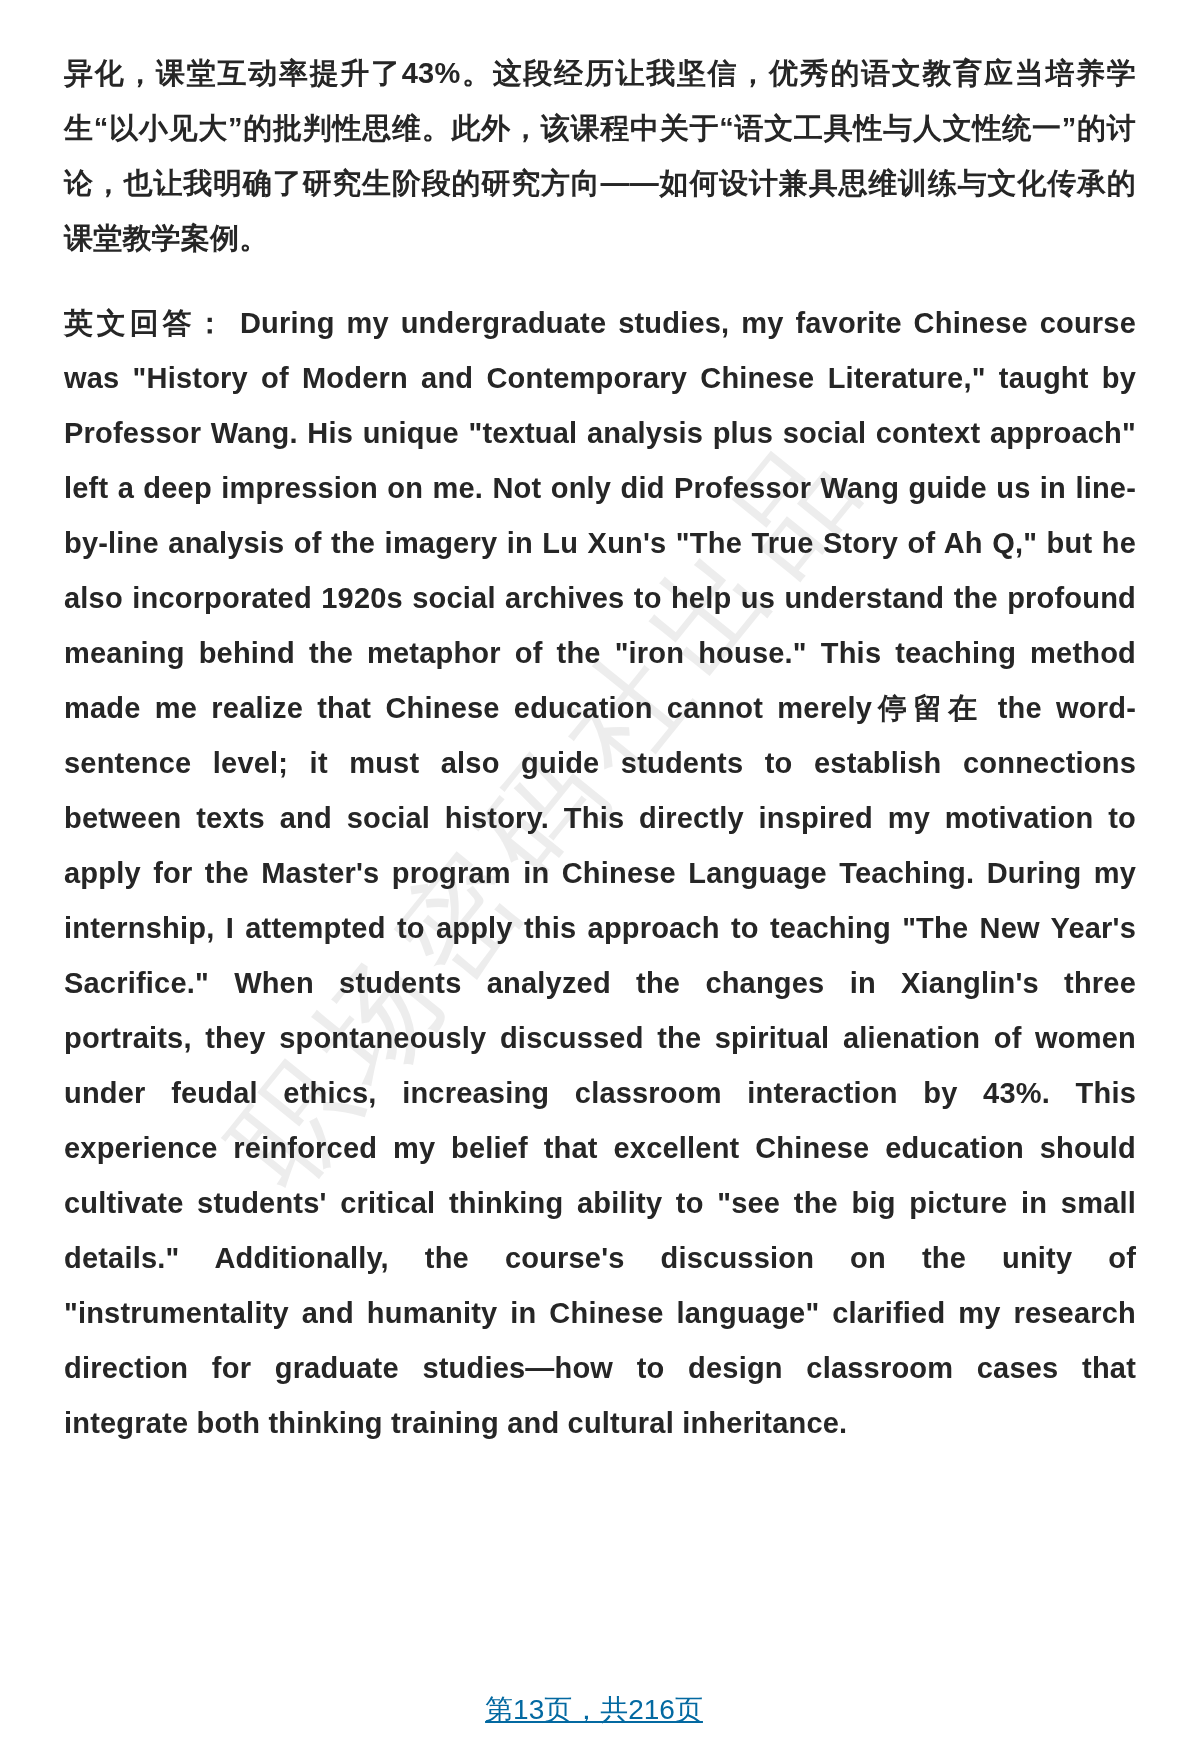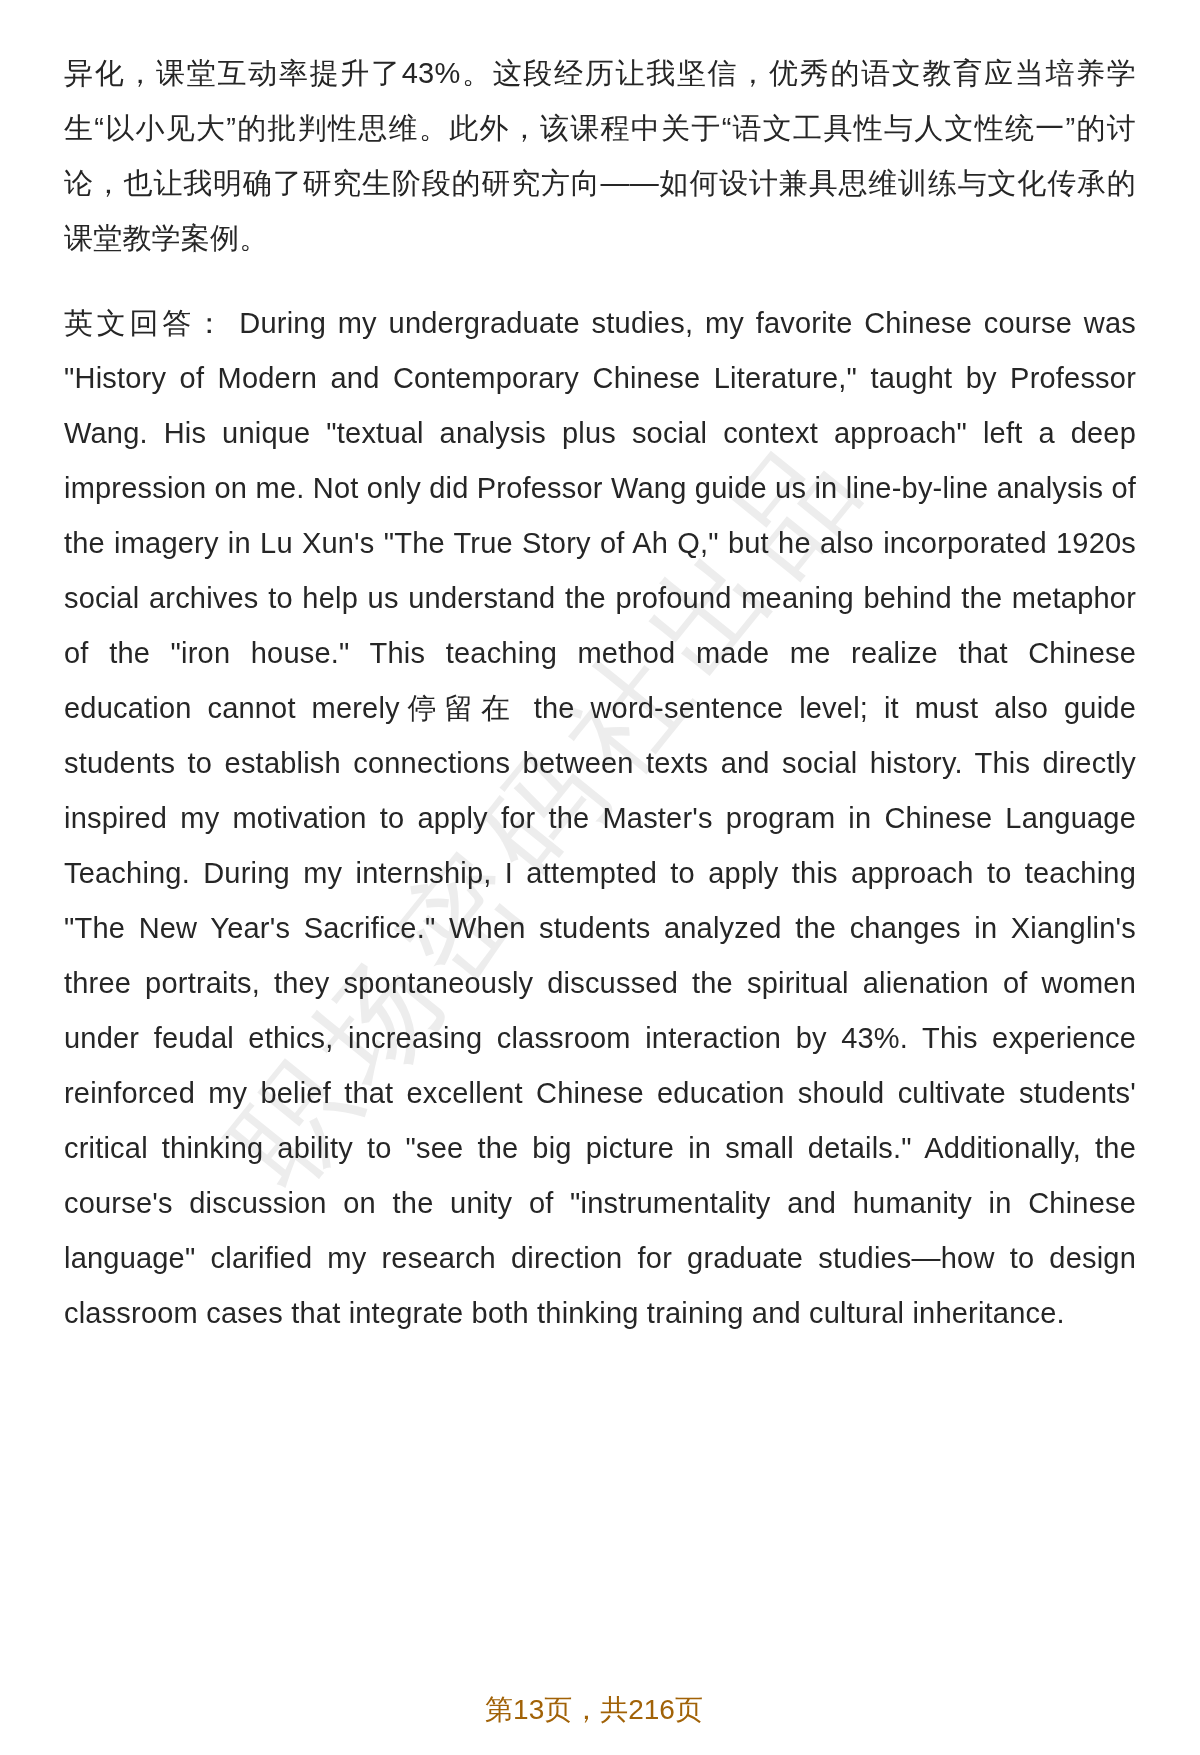--- a/index.html
+++ b/index.html
@@ -38,30 +38,32 @@
     position: relative;
     z-index: 1;
   }
   .para {
     font-size: 29px;
     line-height: 55px;
     text-align: justify;
     letter-spacing: 0.2px;
     margin-bottom: 30px;
     word-break: break-word;
+    font-weight: bold;
   }
   .footer {
     position: absolute;
     left: 0;
     right: 12px;
     bottom: 26px;
     text-align: center;
     font-size: 28px;
-    color: #a16207;
+    color: #0369a1;
     z-index: 1;
+    text-decoration: underline;
   }
 </style>
 </head>
 <body>
 
 <div class="page">
 
   <div class="watermark">职场密码社出品</div>
 
   <div class="content">

